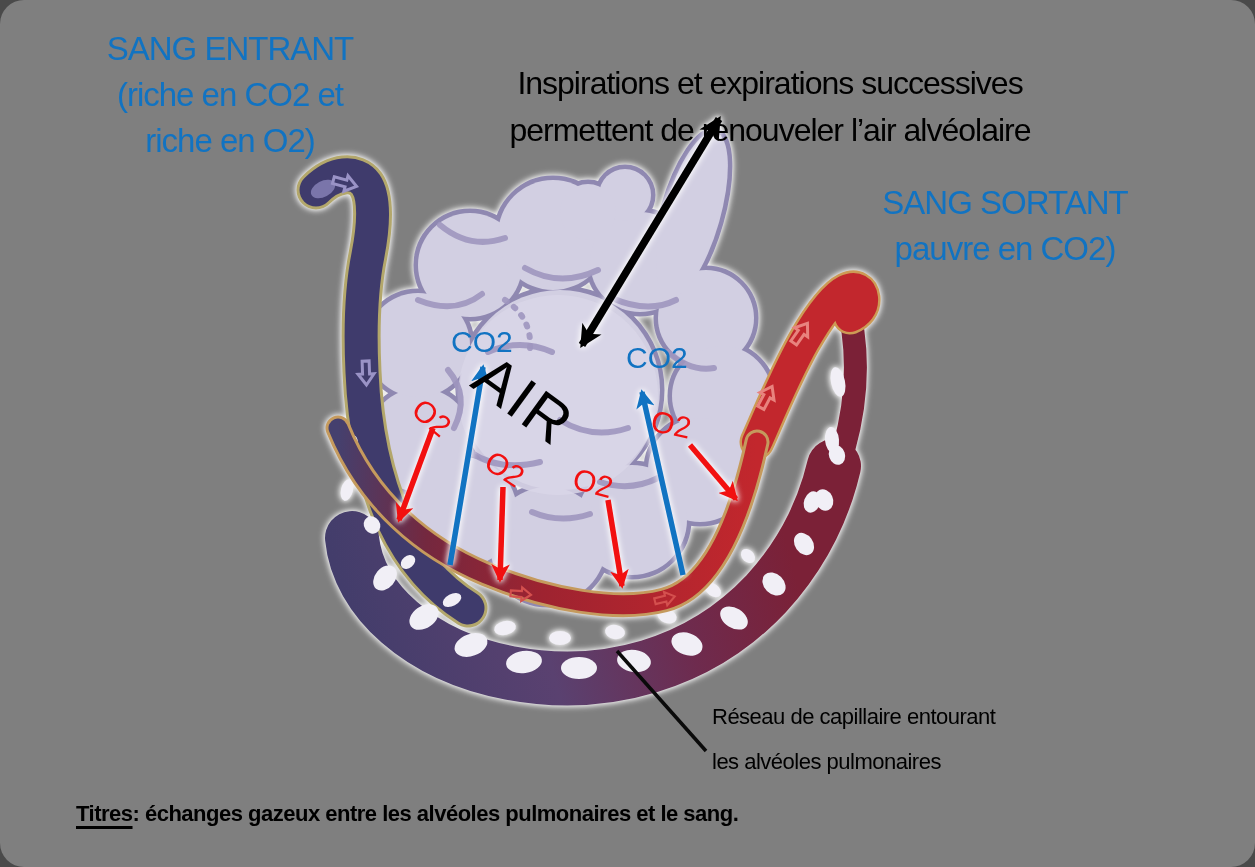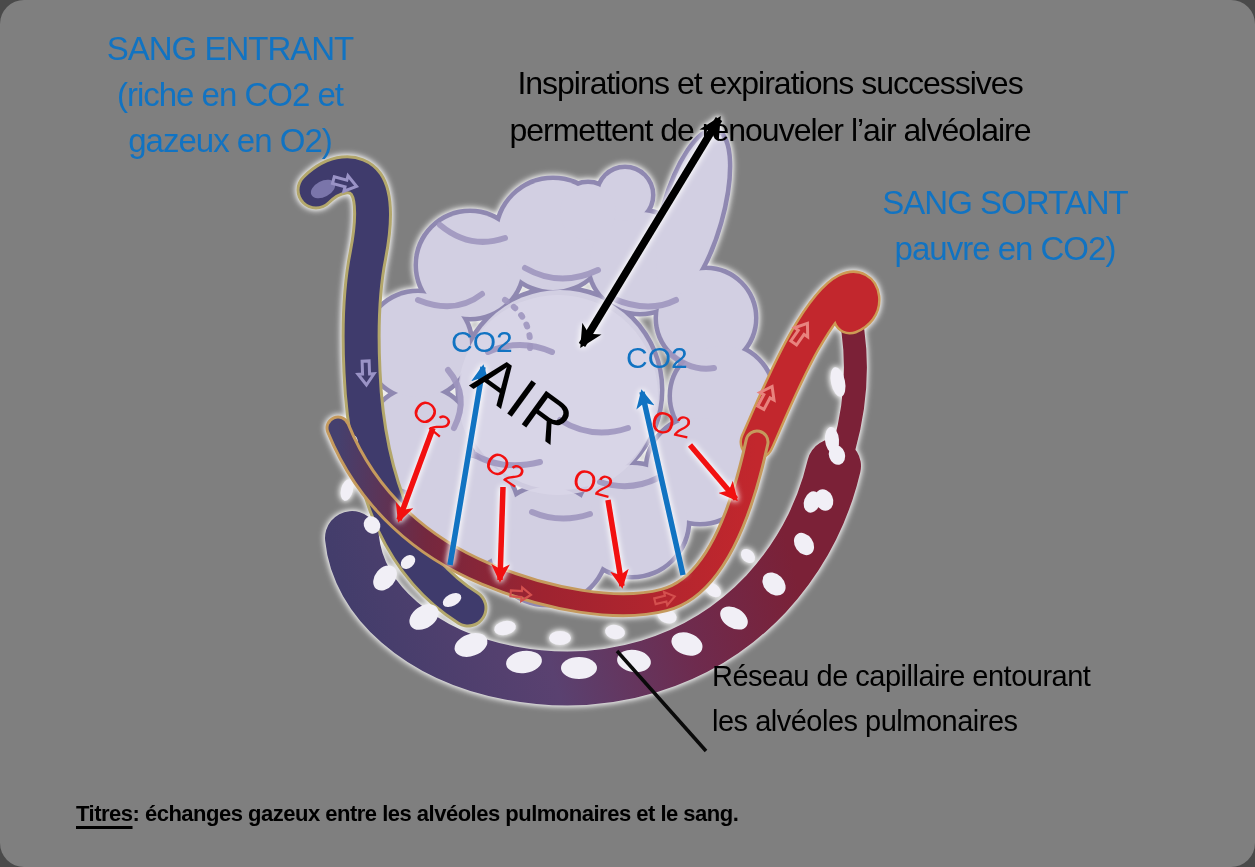--- a/index.html
+++ b/index.html
@@ -10,21 +10,21 @@
     border-radius:24px;
   }
   #canvas svg{position:absolute;left:0;top:0;}
   .cap{position:absolute;text-align:center;font-size:33px;line-height:46px;letter-spacing:-1px;white-space:nowrap;}
   .blue{color:var(--blue,#1173c2);}
   .black{color:var(--ink,#000);}
   .redtx{color:var(--red,#f21010);}
   #respiration-caption{left:440px;top:18px;width:660px;font-size:32px;line-height:47px;margin-top:42px;}
   #sang-entrant{left:78px;top:26px;width:304px;}
   #sang-sortant{left:855px;top:180px;width:300px;text-align:center;}
-  #reseau-caption{left:712px;top:654px;width:480px;text-align:left;font-size:29px;line-height:45px;letter-spacing:-0.5px;}
+  #reseau-caption{left:712px;top:694px;width:480px;text-align:left;font-size:22px;line-height:45px;letter-spacing:-0.5px;}
   #diagram-title{position:absolute;left:76px;top:801px;font-size:22px;font-weight:bold;letter-spacing:-0.5px;white-space:nowrap;color:var(--ink,#000);}
   #diagram-title .u{text-decoration:underline;text-decoration-thickness:3px;text-underline-offset:5px;}
   .gas{position:absolute;font-size:30px;transform-origin:0 0;white-space:nowrap;}
   #air-label{position:absolute;left:501px;top:341px;font-size:60px;letter-spacing:2px;
     transform:rotate(36deg);transform-origin:0 0;color:var(--ink,#000);}
   .halo{filter:drop-shadow(0 0 3px rgba(255,255,255,.9)) drop-shadow(0 0 2px rgba(255,255,255,.65));}
   .lobeStroke{fill:var(--alveoli-fill,#d2cfe2);stroke:var(--alveoli-outline,#8f88b1);stroke-width:9;}
   .lobeFill{fill:var(--alveoli-fill,#d2cfe2);stroke:none;}
   .arc{stroke:#9e96bf;stroke-width:6;fill:none;opacity:.9;stroke-linecap:round;}
 </style>
@@ -175,21 +175,21 @@
         <line x1="690" y1="445" x2="736" y2="499" marker-end="url(#ahRed)"></line>
       </g>
     </g>
 
     <line x1="617" y1="651" x2="706" y2="751" stroke="#0a0a0a" stroke-width="3.5"></line>
   </svg>
 
   <div class="cap blue" id="sang-entrant">
     <div>SANG ENTRANT</div>
     <div>(riche en CO2 et</div>
-    <div>gazeux en O2)</div>
+    <div>riche en O2)</div>
   </div>
 
   <div class="cap black" id="respiration-caption">
     <div>Inspirations et expirations successives</div>
     <div>permettent de renouveler l’air alvéolaire</div>
   </div>
 
   <div class="cap blue" id="sang-sortant">
     <div>SANG SORTANT</div>
     <div>pauvre en CO2)</div>

